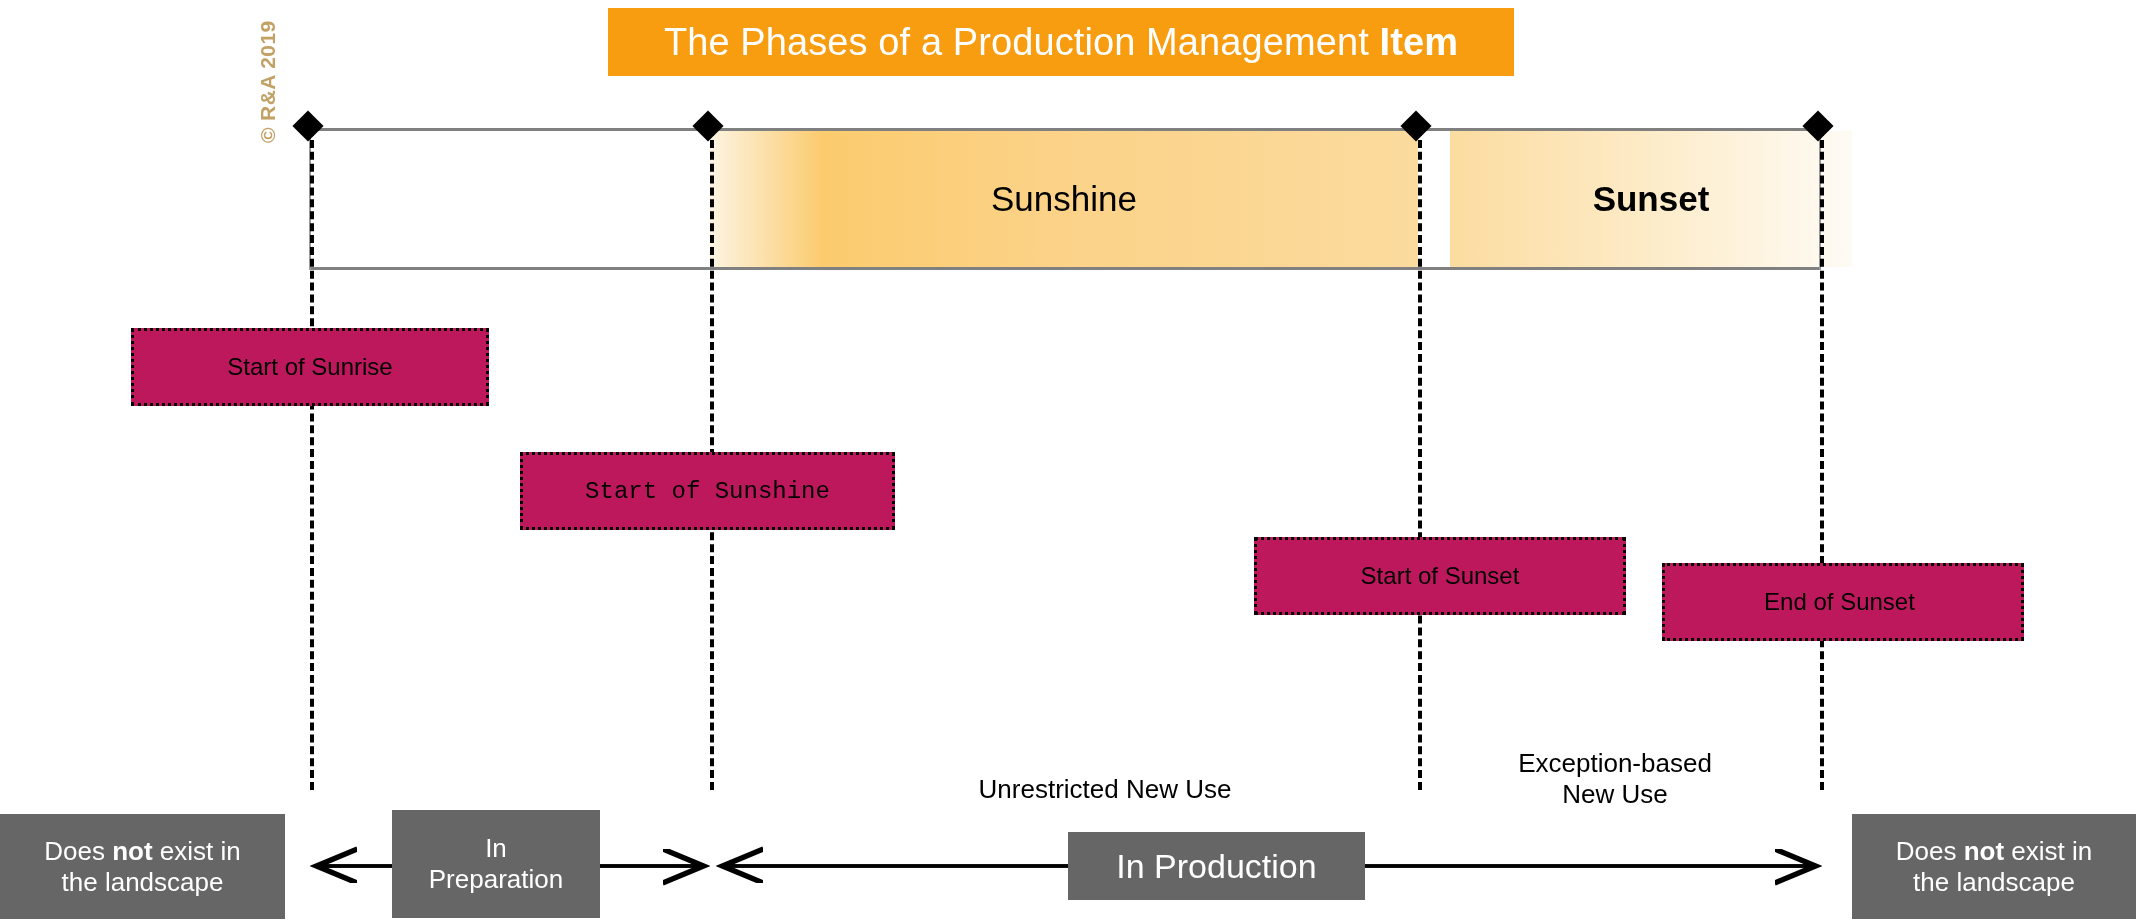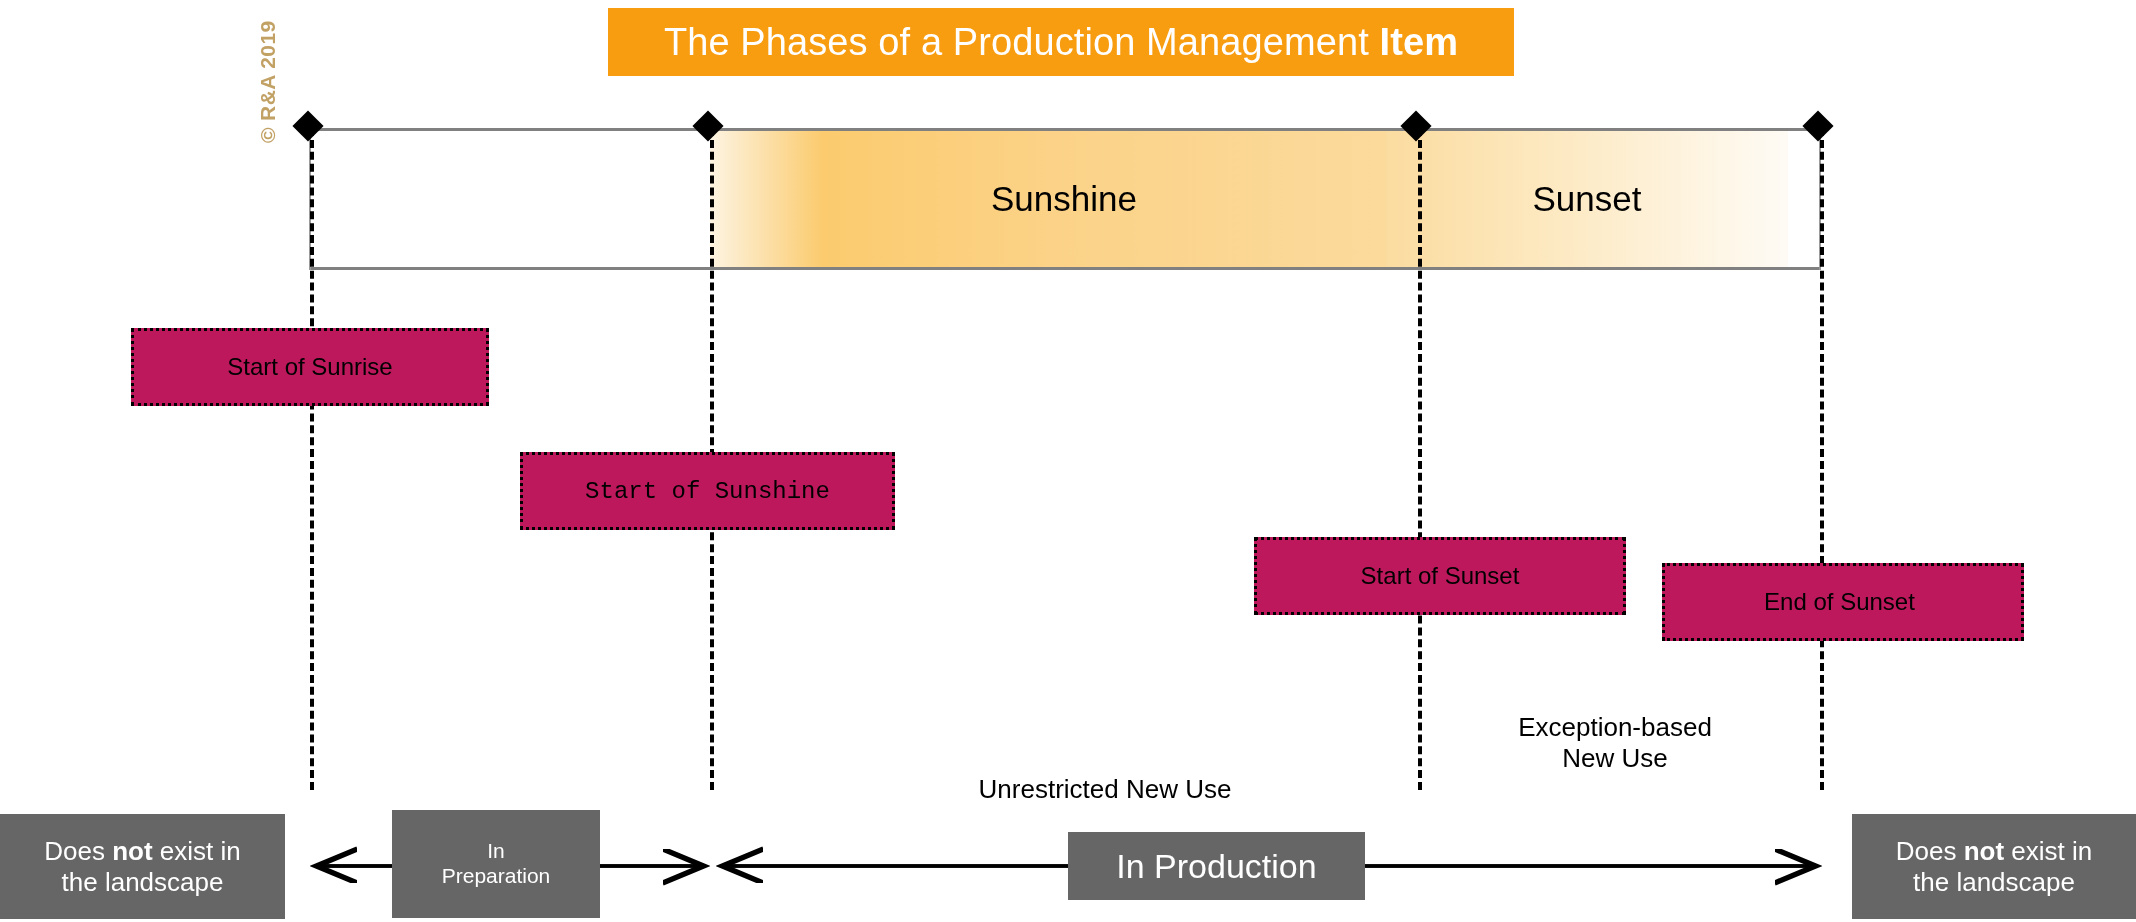--- a/index.html
+++ b/index.html
@@ -86,22 +86,23 @@
   }
   #seg-sunrise {
     left: 0px; width: 400px;
     background: linear-gradient(to right, #FEFCF6 0%, #FDF0D6 55%, #FCE9C2 100%);
   }
   #seg-sunshine {
     left: 400px; width: 708px;
     background: linear-gradient(to right, #FDF4E2 0%, #FBCB6E 16%, #FBD287 48%, #FBDB9E 100%);
   }
   #seg-sunset {
-    left: 1076px; width: 402px;
+    left: 1140px; width: 402px;
     background: linear-gradient(to right, #FBDCA0 0%, #FDEAC4 45%, #FEFBF5 100%);
+    font-weight: bold;
   }
 
   
   .bar-edge {
     position: absolute;
     top: 128px;
     height: 142px;
     width: 2px;
     background: #9a9a9a;
   }
@@ -221,21 +222,21 @@
   <div class="callout" style="left:131px; top:328px; width:358px; height:78px;">Start of Sunrise</div>
 
   <div class="callout" style="left:520px; top:452px; width:375px; height:78px;font-family:Liberation Mono, monospace;">Start of Sunshine</div>
 
   <div class="callout" style="left:1254px; top:537px; width:372px; height:78px;">Start of Sunset</div>
 
   <div class="callout" style="left:1662px; top:563px; width:362px; height:78px;padding-left:9px;">End of Sunset</div>
 
   <div class="annot" style="left:870px; top:774px; width:470px;">Unrestricted New Use</div>
 
-  <div class="annot" style="left:1455px; top:712px; width:320px;text-align:center;">Exception-based
+  <div class="annot" style="left:1455px; top:748px; width:320px;text-align:center;">Exception-based
 New Use</div>
 
   <svg id="arrows" viewBox="0 0 2136 922">
     <defs>
       <marker id="ahead" markerWidth="14" markerHeight="14" refX="11" refY="5" orient="auto" markerUnits="strokeWidth">
         <path d="M0,0 L12,5 L0,10" fill="none" stroke="#000000" stroke-width="1.6"></path>
       </marker>
     </defs>
 
     <line x1="700" y1="866" x2="320" y2="866" stroke="#000000" stroke-width="3.4" marker-end="url(#ahead)"></line>
@@ -245,21 +246,21 @@
     <line x1="320" y1="866" x2="700" y2="866" stroke="#000000" stroke-width="3.4" marker-end="url(#ahead)"></line>
   </svg>
 
   <div class="gbox" style="left:0px; top:814px; width:285px; height:105px; font-size:26px;">
     <div>
       <div><span>Does </span><span class="bold">not</span><span> exist in</span></div>
       <div>the landscape</div>
     </div>
   </div>
 
-  <div class="gbox" style="left:392px; top:810px; width:208px; height:108px; font-size:21px;">
+  <div class="gbox" style="left:392px; top:810px; width:208px; height:108px; font-size:26px;">
     <div>
       <div>In</div>
       <div>Preparation</div>
     </div>
   </div>
 
   <div class="gbox" style="left:1068px; top:832px; width:297px; height:68px; font-size:34px;">
     <div>In Production</div>
   </div>
 

